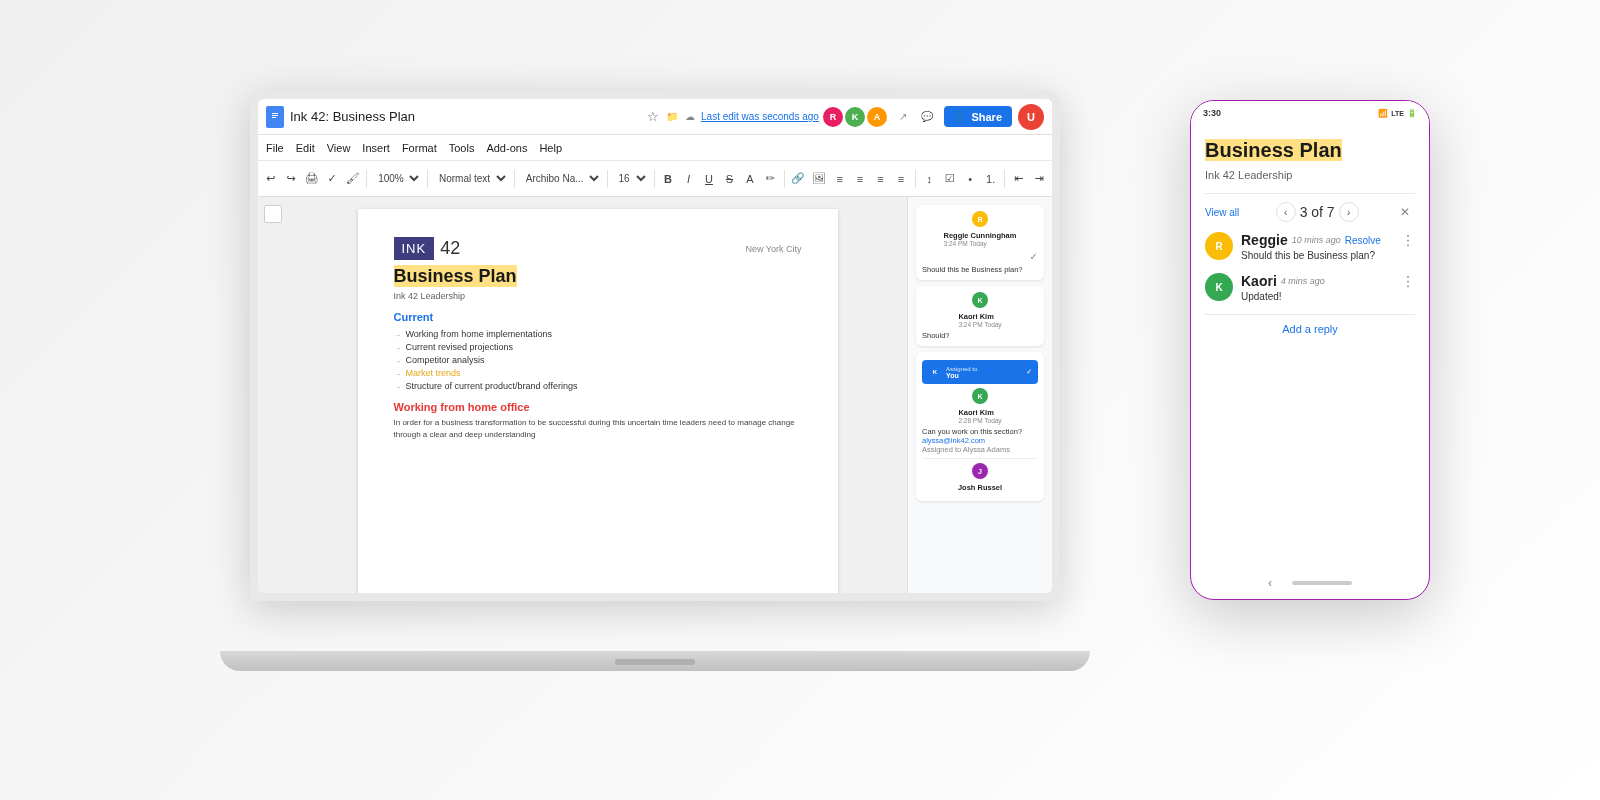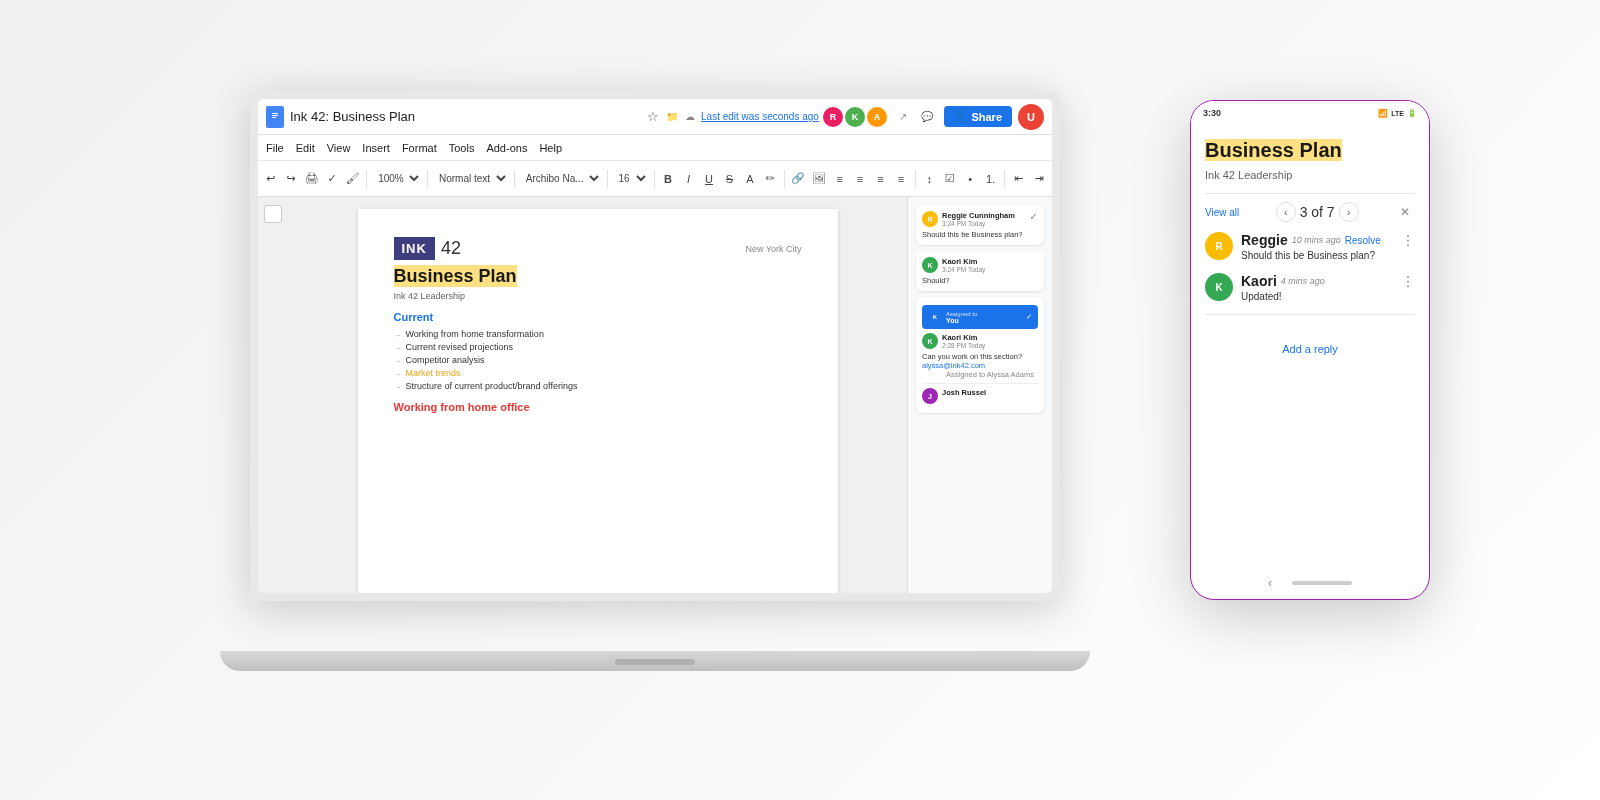--- a/index.html
+++ b/index.html
@@ -244,21 +244,21 @@
     .doc-logo-area {
       display: flex;
       align-items: center;
       gap: 6px;
       margin-bottom: 6px;
     }
     .doc-logo-box {
       background: #3d3d7f;
       color: white;
       font-size: 13px;
-      font-weight: bold;
+      font-weight: normal;
       padding: 4px 8px;
       letter-spacing: 1px;
     }
     .doc-logo-num {
       font-size: 18px;
       color: #333;
       font-weight: normal;
     }
     .doc-location {
       color: #888;
@@ -326,23 +326,24 @@
     }
 
     .comment-card {
       background: white;
       border-radius: 6px;
       padding: 6px;
       box-shadow: 0 1px 3px rgba(0,0,0,0.1);
     }
     .comment-header {
       display: flex;
-      align-items: flex-start;
+      align-items: center;
       gap: 4px;
       margin-bottom: 3px;
+      flex-direction: column;
     }
     .comment-avatar {
       width: 16px;
       height: 16px;
       border-radius: 50%;
       background: #fbbc05;
       display: flex;
       align-items: center;
       justify-content: center;
       font-size: 7px;
@@ -531,21 +532,21 @@
     }
     .phone-resolve-btn {
       font-size: 10px;
       color: #1a73e8;
       font-weight: 500;
       cursor: pointer;
     }
 
     .phone-reply-area {
       border-top: 1px solid #e8e8e8;
-      padding-top: 24px;
+      padding-top: 4px;
       text-align: center;
     }
     .phone-reply-text {
       font-size: 11px;
       color: #1a73e8;
     }
 
     .phone-home-bar {
       height: 28px;
       display: flex;
@@ -676,21 +677,21 @@
               </div>
 
               <div>
                 <span class="doc-business-plan">Business Plan</span>
               </div>
               <div class="doc-subtitle" style="margin-top:4px;">Ink 42 Leadership</div>
 
               <div class="doc-contents-header">Current</div>
               <div class="doc-toc-item">
                 <span class="toc-arrow">→</span>
-                <span>Working from home transformation</span>
+                <span>Working from home implementations</span>
               </div>
               <div class="doc-toc-item">
                 <span class="toc-arrow">→</span>
                 <span>Current revised projections</span>
               </div>
               <div class="doc-toc-item">
                 <span class="toc-arrow">→</span>
                 <span>Competitor analysis</span>
               </div>
               <div class="doc-toc-item">
@@ -701,20 +702,21 @@
                 <span class="toc-arrow">→</span>
                 <span>Structure of current product/brand offerings</span>
               </div>
 
               <div class="doc-section-header">
                 <span>Working from </span>
                 <span style="color:#e53935;">home</span>
                 <span>office</span>
               </div>
 
+              <p class="doc-body-text">In order for a business transformation to be successful during this uncertain time leaders need to manage change through a clear and deep understanding</p>
             </div>
           </div>
 
           <div class="gdoc-comments-panel">
 
             <div class="comment-card">
               <div class="comment-header">
                 <div class="comment-avatar">R</div>
                 <div>
                   <div class="comment-name">Reggie Cunningham</div>
@@ -750,21 +752,21 @@
               <div style="margin-top:4px;">
                 <div class="comment-header">
                   <div class="comment-avatar green">K</div>
                   <div>
                     <div class="comment-name">Kaori Kim</div>
                     <div class="comment-time">2:28 PM Today</div>
                   </div>
                 </div>
                 <div class="comment-text">Can you work on this section?</div>
                 <div class="comment-text" style="color:#1a73e8;">alyssa@ink42.com</div>
-                <div class="comment-text" style="color:#888;margin-left:24px;">Assigned to Alyssa Adams</div>
+                <div class="comment-text" style="color:#888;">Assigned to Alyssa Adams</div>
               </div>
               <div style="margin-top:4px;padding-top:4px;border-top:1px solid #eee;">
                 <div class="comment-header">
                   <div class="comment-avatar" style="background:#9c27b0;">J</div>
                   <div>
                     <div class="comment-name">Josh Russel</div>
                   </div>
                 </div>
               </div>
             </div>

